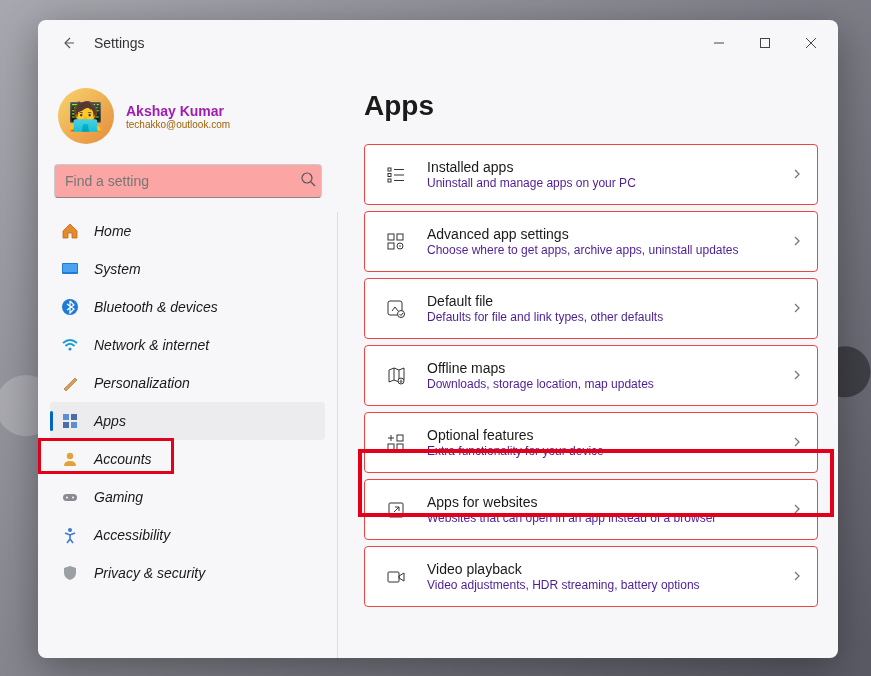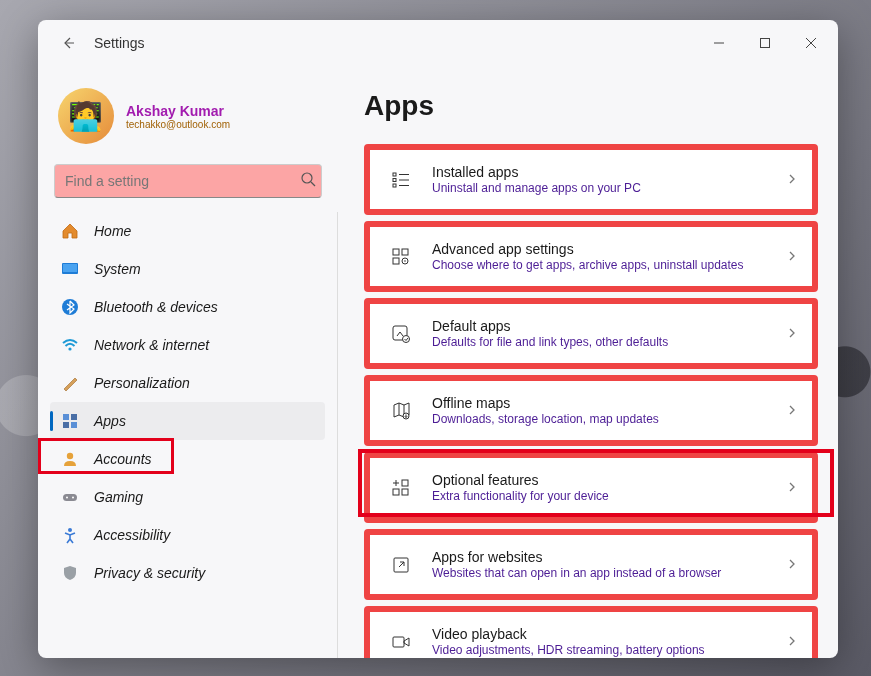--- a/index.html
+++ b/index.html
@@ -111,21 +111,21 @@
 
 .main {
   flex:1; padding: 24px 20px 0 26px;
   overflow-y:auto;
 }
 .page-title { font-size:28px; font-weight:600; color:#1a1a1a; margin-bottom:22px;}
 
 .card-list { display:flex; flex-direction:column; gap:6px; }
 .card {
   background:#fff;
-  border:6px solid #ef4444;
+  border:1px solid #ef4444;
   border-radius:4px;
   display:flex; align-items:center;
   padding: 14px 14px 14px 16px;
   min-height:58px;
   cursor:pointer;
 }
 .card-icon { width:30px; height:30px; display:flex;align-items:center;justify-content:center; color:#333; margin-right:16px;}
 .card-texts { flex:1; }
 .card-title { font-size:14px; color:#1a1a1a; }
 .card-sub { font-size:12px; color:#4c1d95; margin-top:1px;}
@@ -335,21 +335,21 @@
         <div class="card">
           <span class="card-icon">
               <svg width="22" height="22" viewBox="0 0 22 22">
                 <rect x="3" y="3" width="14" height="14" rx="2" stroke="currentColor" fill="none"></rect>
                 <path d="M7 13 L10 9 L13 13" stroke="currentColor" fill="none"></path>
                 <circle cx="16" cy="16" r="3.5" stroke="currentColor" fill="#fff"></circle>
                 <path d="M14.5 16 L16 17.5 L18 15" stroke="currentColor" fill="none"></path>
               </svg>
             </span>
           <div class="card-texts">
-            <div class="card-title">Default apps</div>
+            <div class="card-title">Default file</div>
             <div class="card-sub">Defaults for file and link types, other defaults</div>
           </div>
           <span class="chevron"><svg width="12" height="12" viewBox="0 0 12 12">
                 <path d="M4 2 L8 6 L4 10" stroke="currentColor" stroke-width="1.3" fill="none"></path>
               </svg></span>
         </div>
 
         <div class="card">
           <span class="card-icon">
               <svg width="22" height="22" viewBox="0 0 22 22">

